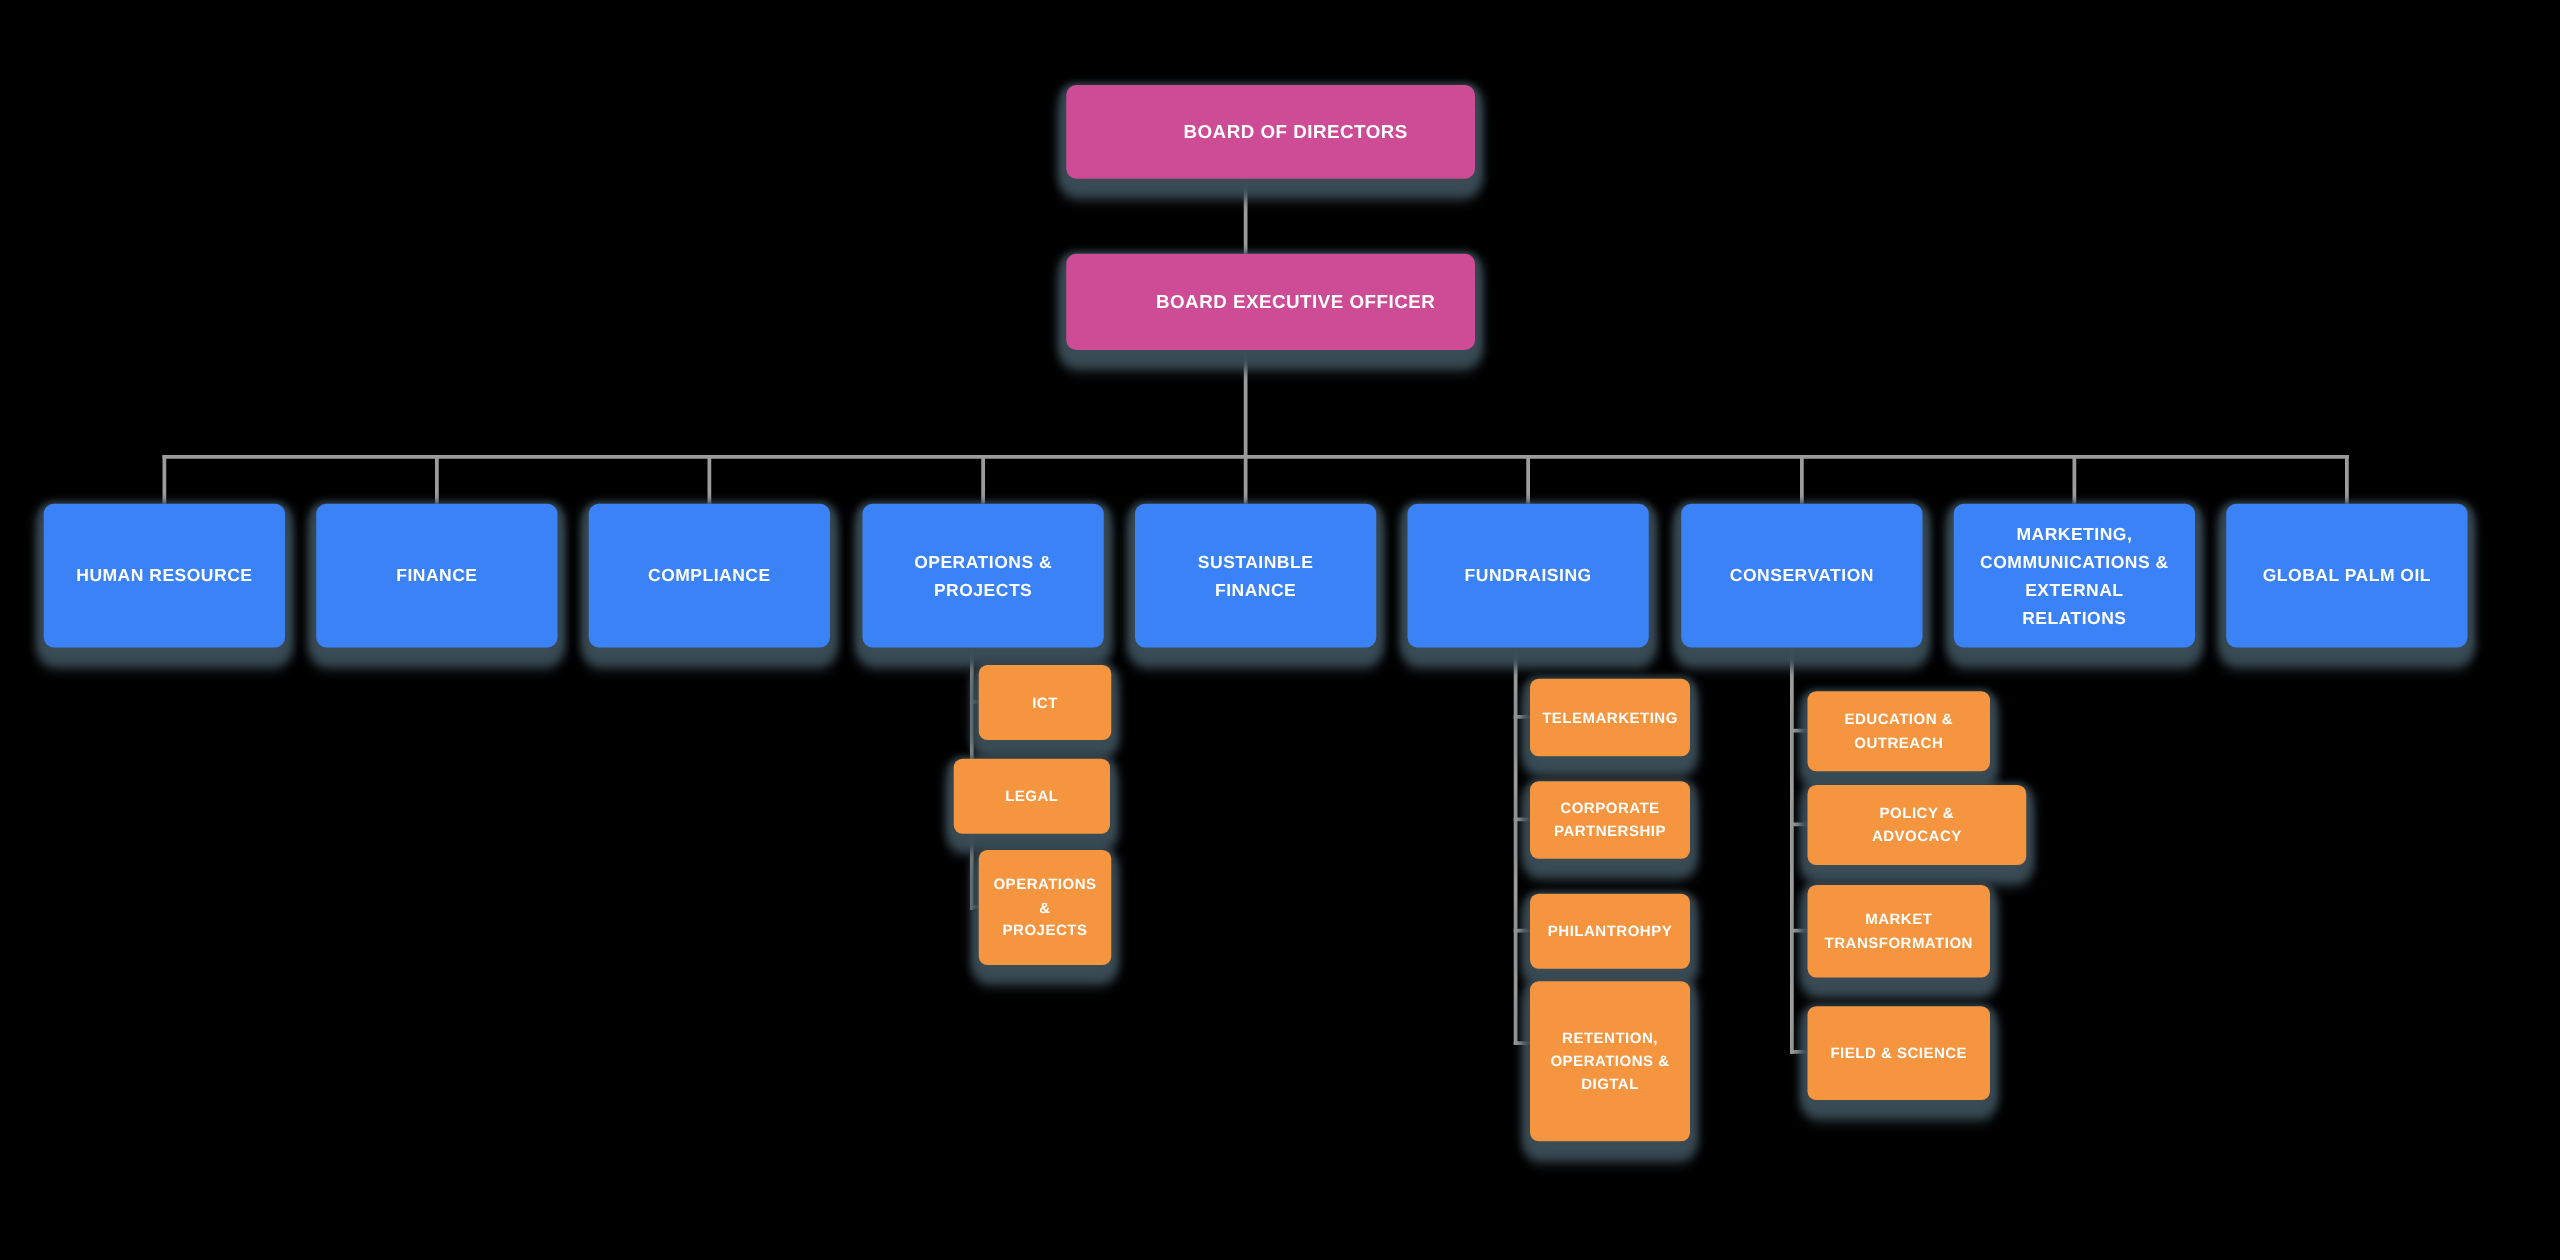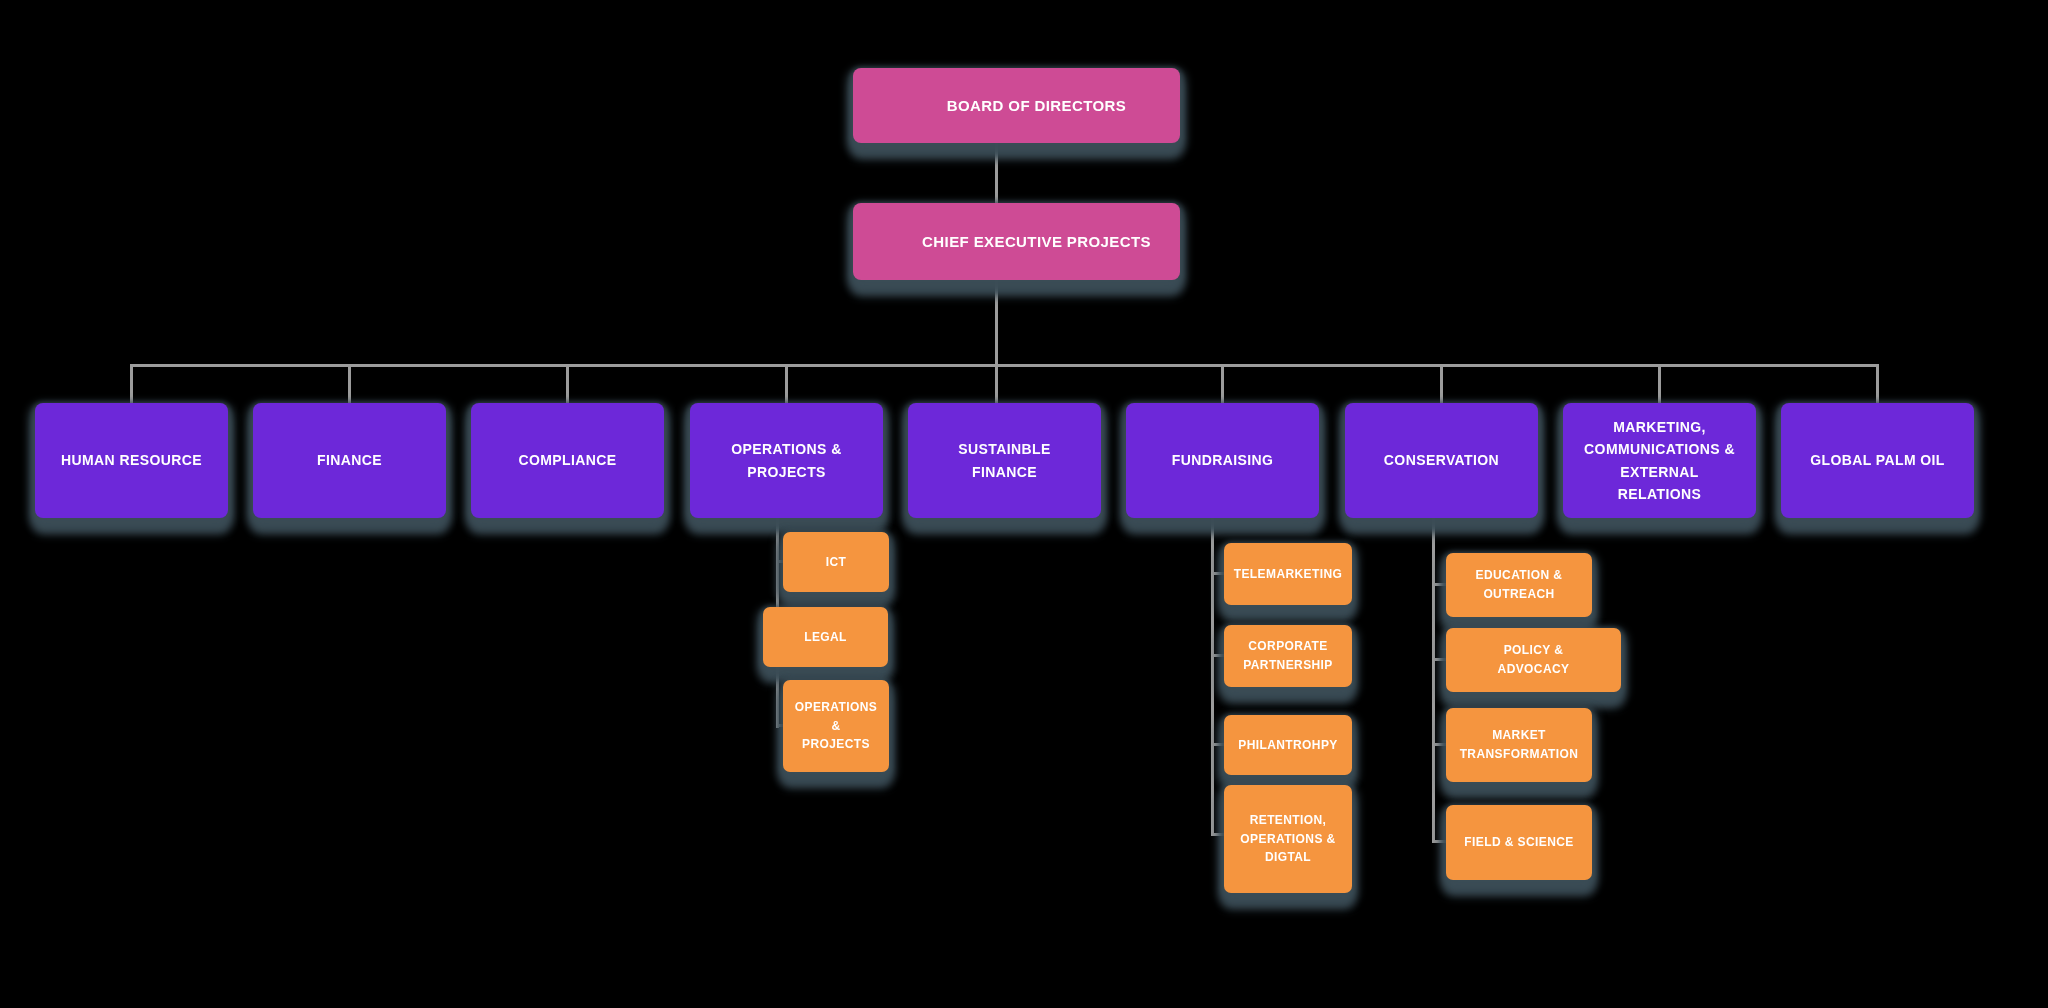--- a/index.html
+++ b/index.html
@@ -42,21 +42,21 @@
     padding: 0 8px;
   }
   .exec {
     background: #CE4B95;
     border-radius: 8px;
     font-size: 15px;
     line-height: 1.6;
     padding-left: 40px;
   }
   .dept {
-    background: #6d28d9;
+    background: #3b82f6;
     border-radius: 8px;
     font-size: 14px;
     line-height: 1.6;
     top: 403px;
     width: 193px;
     height: 115px;
   }
   .team {
     background: #F5953F;
     border-radius: 7px;
@@ -96,21 +96,21 @@
   <div class="cline" style="left:1432px; top:518px; width:3px; height:325px"></div>
   <div class="cline" style="left:1432px; top:583px; width:17px; height:3px"></div>
   <div class="cline" style="left:1432px; top:658px; width:17px; height:3px"></div>
   <div class="cline" style="left:1432px; top:743px; width:17px; height:3px"></div>
   <div class="cline" style="left:1432px; top:840px; width:17px; height:3px"></div>
 
   <div class="box exec" style="left:853px; top:68px; width:287px; height:75px">
     <span class="lbl">BOARD OF DIRECTORS</span>
   </div>
   <div class="box exec" style="left:853px; top:203px; width:287px; height:77px">
-    <span class="lbl">CHIEF EXECUTIVE PROJECTS</span>
+    <span class="lbl">BOARD EXECUTIVE OFFICER</span>
   </div>
 
   <div class="box dept" style="left:35px">
     <span class="lbl">HUMAN RESOURCE</span>
   </div>
   <div class="box dept" style="left:253px">
     <span class="lbl">FINANCE</span>
   </div>
   <div class="box dept" style="left:471px">
     <span class="lbl">COMPLIANCE</span>
@@ -154,21 +154,21 @@
   <div class="box team" style="left:1224px; top:543px; width:128px; height:62px">
     <span class="lbl">TELEMARKETING</span>
   </div>
   <div class="box team" style="left:1224px; top:625px; width:128px; height:62px">
     <span class="lbl">CORPORATE
 PARTNERSHIP</span>
   </div>
   <div class="box team" style="left:1224px; top:715px; width:128px; height:60px">
     <span class="lbl">PHILANTROHPY</span>
   </div>
-  <div class="box team" style="left:1224px; top:785px; width:128px; height:108px">
+  <div class="box team" style="left:1224px; top:785px; width:128px; height:128px">
     <span class="lbl">RETENTION,
 OPERATIONS &amp;
 DIGTAL</span>
   </div>
 
   <div class="box team" style="left:1446px; top:553px; width:146px; height:64px">
     <span class="lbl">EDUCATION &amp;
 OUTREACH</span>
   </div>
   <div class="box team" style="left:1446px; top:628px; width:175px; height:64px">

